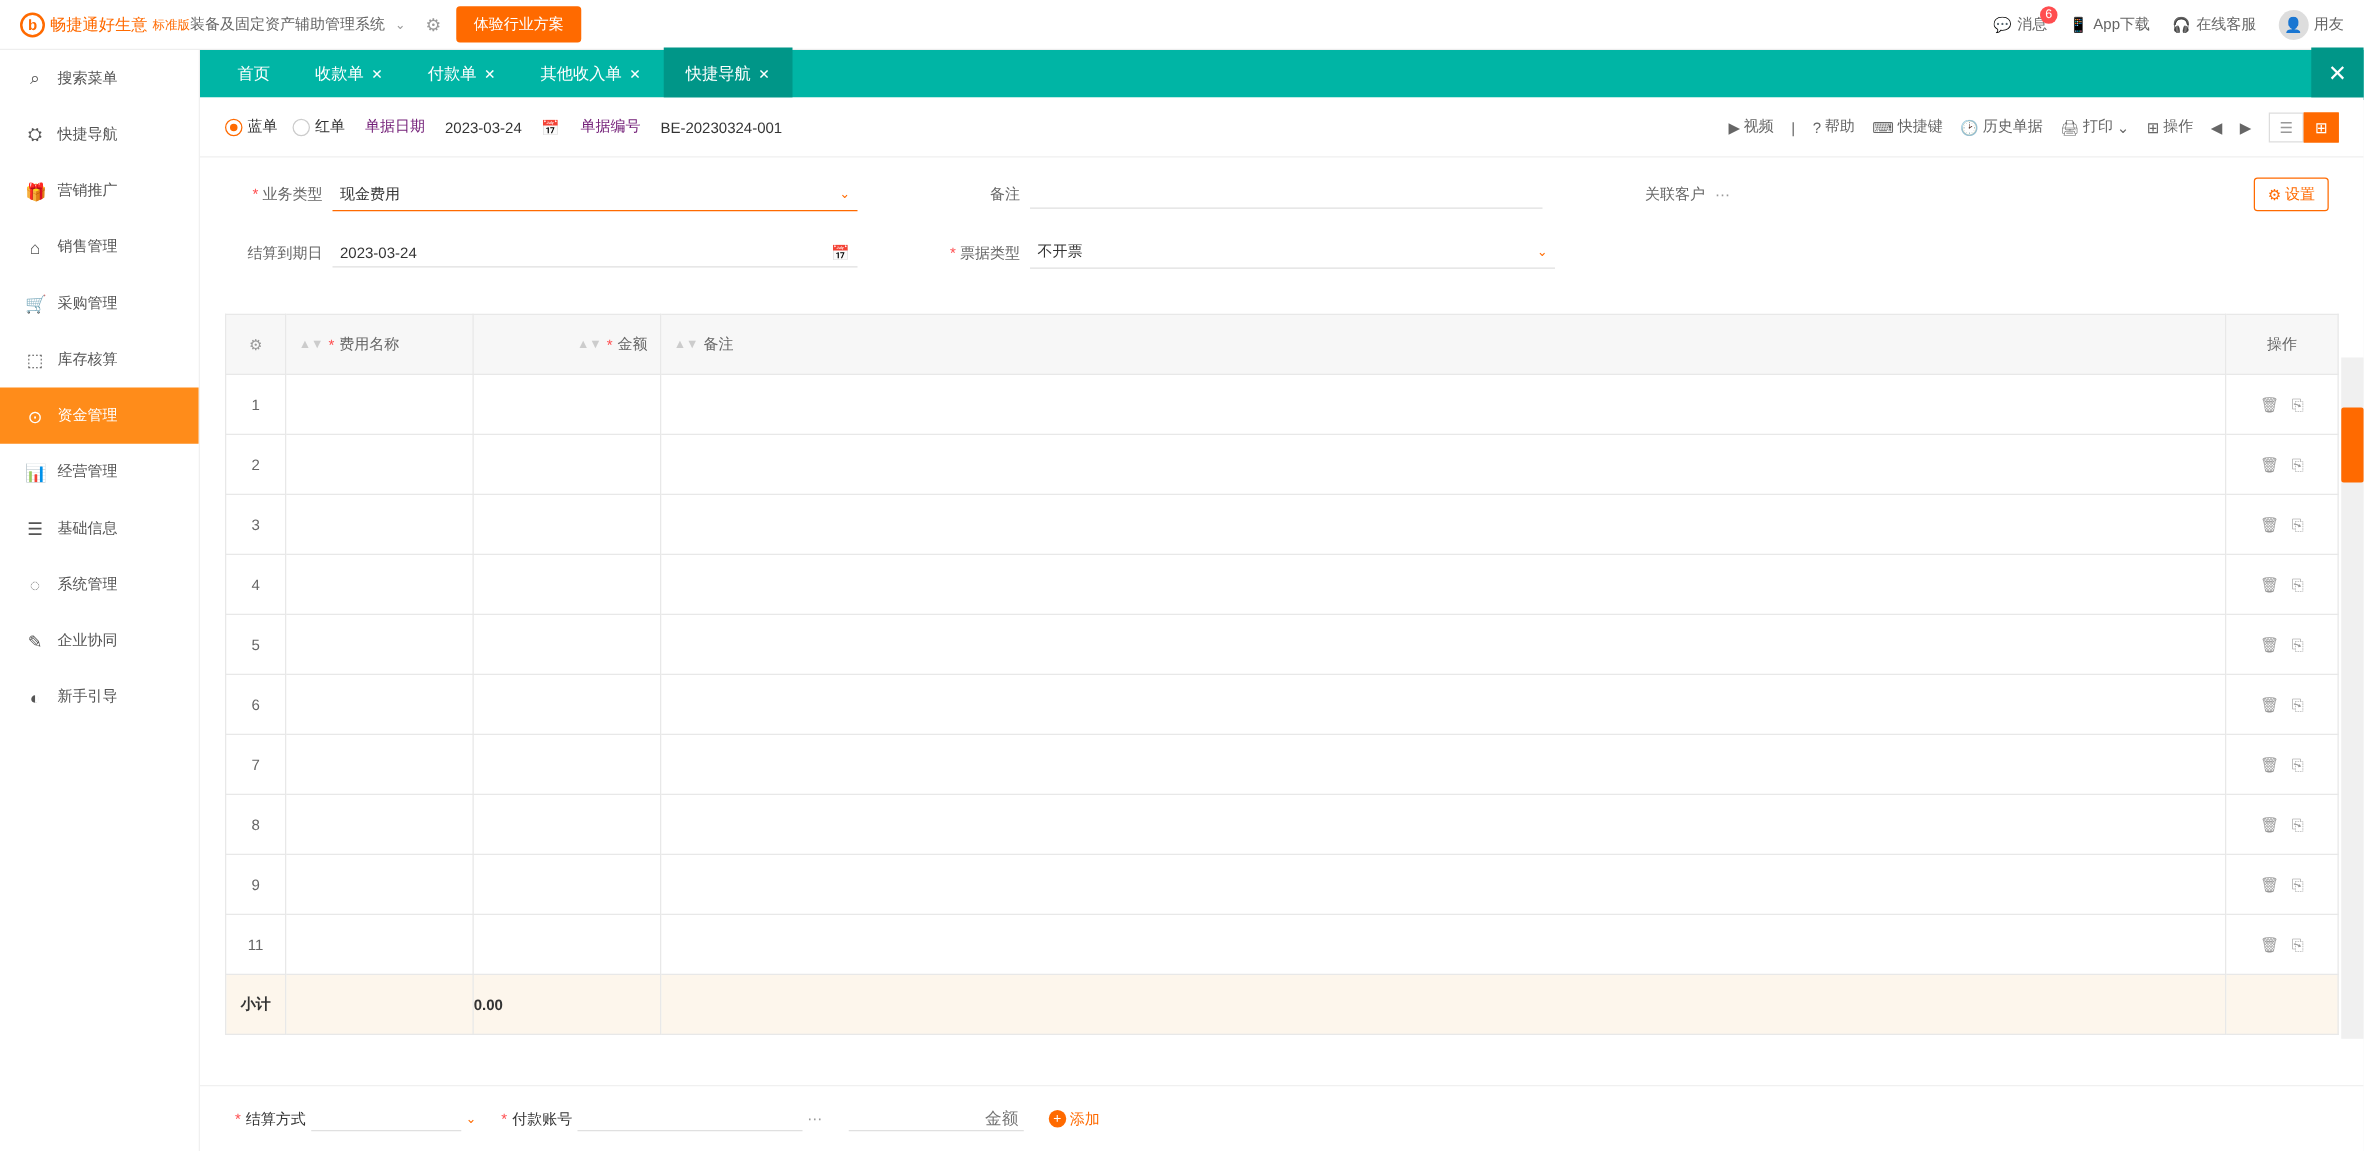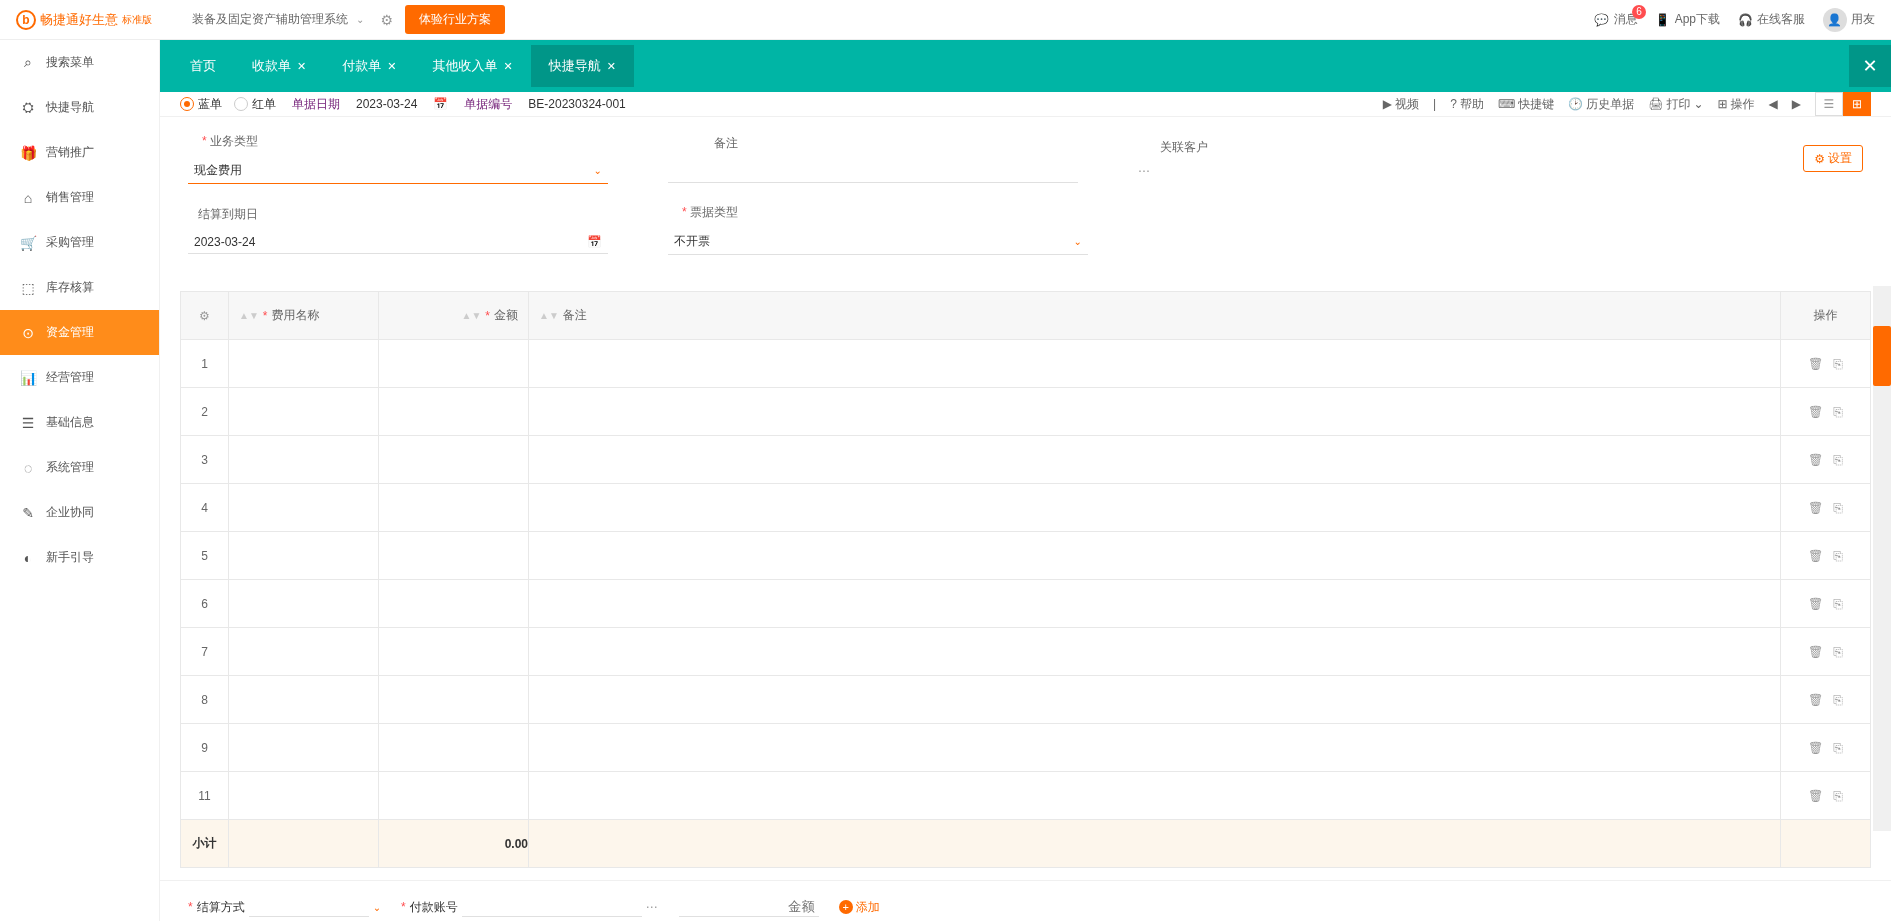--- a/index.html
+++ b/index.html
@@ -2,35 +2,35 @@
 <html><head>
 <meta charset="utf-8">
 <style>
 * { margin:0; padding:0; box-sizing:border-box; }
 body { font-family:"Microsoft YaHei","PingFang SC",sans-serif; font-size:12px; color:#333; background:#fff; width:1891px; height:921px; overflow:hidden; }
 .top-bar { height:40px; display:flex; align-items:center; padding:0 16px; border-bottom:1px solid #eee; }
 .logo { display:flex; align-items:center; gap:4px; }
 .logo-icon { width:20px; height:20px; border:2px solid #ff6a00; border-radius:50%; display:flex; align-items:center; justify-content:center; color:#ff6a00; font-weight:bold; font-size:12px; }
 .logo-text { color:#ff6a00; font-size:13px; font-weight:500; }
 .logo-sub { color:#ff6a00; font-size:10px; margin-left:4px; }
-.system-sel { margin-left:40px; display:flex; align-items:center; gap:8px; color:#666; }
+.system-sel { display:flex; align-items:center; gap:8px; color:#666; }
 .chev { font-size:10px; color:#999; cursor:pointer; }
 .gear { color:#999; font-size:14px; cursor:pointer; margin-left:8px; }
 .cta-btn { background:#ff6a00; color:#fff; padding:6px 14px; border-radius:3px; margin-left:12px; cursor:pointer; font-size:12px; }
 .top-right { margin-left:auto; display:flex; align-items:center; gap:18px; color:#666; }
 .tr-item { display:flex; align-items:center; gap:4px; cursor:pointer; position:relative; }
 .badge { position:absolute; top:-6px; right:-8px; background:#ff4d4f; color:#fff; border-radius:8px; padding:0 4px; font-size:10px; line-height:14px; }
 .avatar { width:24px; height:24px; background:#ddd; border-radius:50%; display:flex; align-items:center; justify-content:center; color:#999; }
 .layout { display:flex; height:calc(100% - 40px); }
 .sidebar { width:160px; background:#fff; border-right:1px solid #f0f0f0; overflow-y:auto; }
 .side-item { display:flex; align-items:center; gap:10px; padding:14px 20px; color:#555; cursor:pointer; }
 .side-item.active { background:#ff8c1a; color:#fff; }
 .side-icon { width:16px; text-align:center; font-size:14px; }
 .main { flex:1; display:flex; flex-direction:column; background:#f5f5f5; position:relative; }
-.tabs { height:52px; background:#00b5a5; display:flex; align-items:center; padding-left:12px; }
+.tabs { height:38px; background:#00b5a5; display:flex; align-items:center; padding-left:12px; }
 .tab { padding:0 18px; height:42px; display:flex; align-items:center; color:#fff; cursor:pointer; gap:6px; font-size:13px; }
 .tab.active { background:#009688; }
 .tab-x { font-size:11px; cursor:pointer; }
 .close-all { margin-left:auto; width:42px; height:42px; background:#009688; color:#fff; display:flex; align-items:center; justify-content:center; cursor:pointer; font-size:18px; }
 .content { flex:1; background:#fff; margin:0; overflow:auto; display:flex; flex-direction:column; }
 .toolbar { height:48px; display:flex; align-items:center; padding:0 20px; gap:16px; border-bottom:1px solid #f0f0f0;justify-content:center; }
 .radio-g { display:flex; gap:12px; }
 .radio { display:flex; align-items:center; gap:4px; cursor:pointer; }
 .radio-dot { width:14px; height:14px; border:1px solid #ccc; border-radius:50%; display:flex; align-items:center; justify-content:center; }
 .radio.checked .radio-dot { border-color:#ff6a00; }
@@ -38,21 +38,21 @@
 .tb-label { color:#701a75; }
 .tb-val { color:#333; font-weight:500; }
 .cal-icon { color:#ff6a00; cursor:pointer; }
 .tb-right { margin-left:auto; display:flex; align-items:center; gap:14px; color:#666; }
 .tb-link { display:flex; align-items:center; gap:3px; cursor:pointer; }
 .view-tog { display:flex; }
 .vt { width:28px; height:24px; border:1px solid #ddd; display:flex; align-items:center; justify-content:center; cursor:pointer; color:#999; }
 .vt.active { background:#ff6a00; color:#fff; border-color:#ff6a00; }
 .form-area { padding:16px 28px; }
 .form-row { display:flex; gap:60px; margin-bottom:20px; align-items:center; }
-.form-field { display:flex; align-items:flex-start; gap:8px;flex-direction:column; }
+.form-field { display:flex; align-items:center; gap:8px; }
 .fld-label { width:70px; text-align:right; color:#666; }
 .req::before { content:"* "; color:#ff4d4f; }
 .fld-input { border:none; border-bottom:1px solid #e0e0e0; padding:4px 6px; font-size:12px; outline:none; }
 .fld-input.hl { border-bottom:1px solid #ff6a00; width:420px; display:flex; justify-content:space-between; align-items:center; }
 .fld-input.md { width:420px; display:flex; justify-content:space-between; align-items:center; }
 .fld-input.sm { width:410px; }
 .settings-btn { border:1px solid #ff6a00; color:#ff6a00; padding:4px 10px; border-radius:3px; cursor:pointer; display:flex; align-items:center; gap:3px; margin-left:auto; }
 .dots { color:#999; cursor:pointer; letter-spacing:1px; }
 .grid-wrap { flex:1; padding:0 20px 12px; display:flex; flex-direction:column; }
 table { width:100%; border-collapse:collapse; }
@@ -63,21 +63,21 @@
 .th-inner.center { justify-content:center; }
 .sort { color:#ccc; font-size:10px; display:flex; flex-direction:column; line-height:5px; cursor:pointer; }
 .col-idx { width:48px; text-align:center; color:#666; }
 .col-name { width:150px; }
 .col-amt { width:150px; }
 .col-op { width:90px; }
 .op-cell { display:flex; justify-content:center; gap:10px; color:#999; }
 .op-cell span { cursor:pointer; }
 tfoot td { background:#fdf6ec; font-weight:bold; }
 .foot-label { text-align:center; }
-.foot-amt { text-align:right; padding-right:0; }
+.foot-amt { padding-right:0; }
 .side-scroll { width:18px; background:#f0f0f0; position:absolute; right:0; top:246px; bottom:90px; }
 .side-thumb { width:100%; height:60px; background:#ff6a00; position:absolute; top:40px; border-radius:2px; }
 .bottom-bar { padding:16px 28px; border-top:1px solid #f0f0f0; display:flex; align-items:center; gap:20px; }
 .bt-field { display:flex; align-items:center; gap:4px; }
 .bt-input { border:none; border-bottom:1px solid #e0e0e0; width:120px; padding:2px 4px; }
 .add-link { color:#ff6a00; cursor:pointer; display:flex; align-items:center; gap:3px; }
 .plus-circ { width:14px; height:14px; border-radius:50%; background:#ff6a00; color:#fff; display:flex; align-items:center; justify-content:center; font-size:11px; line-height:1; }
 </style>
 </head>
 <body>

